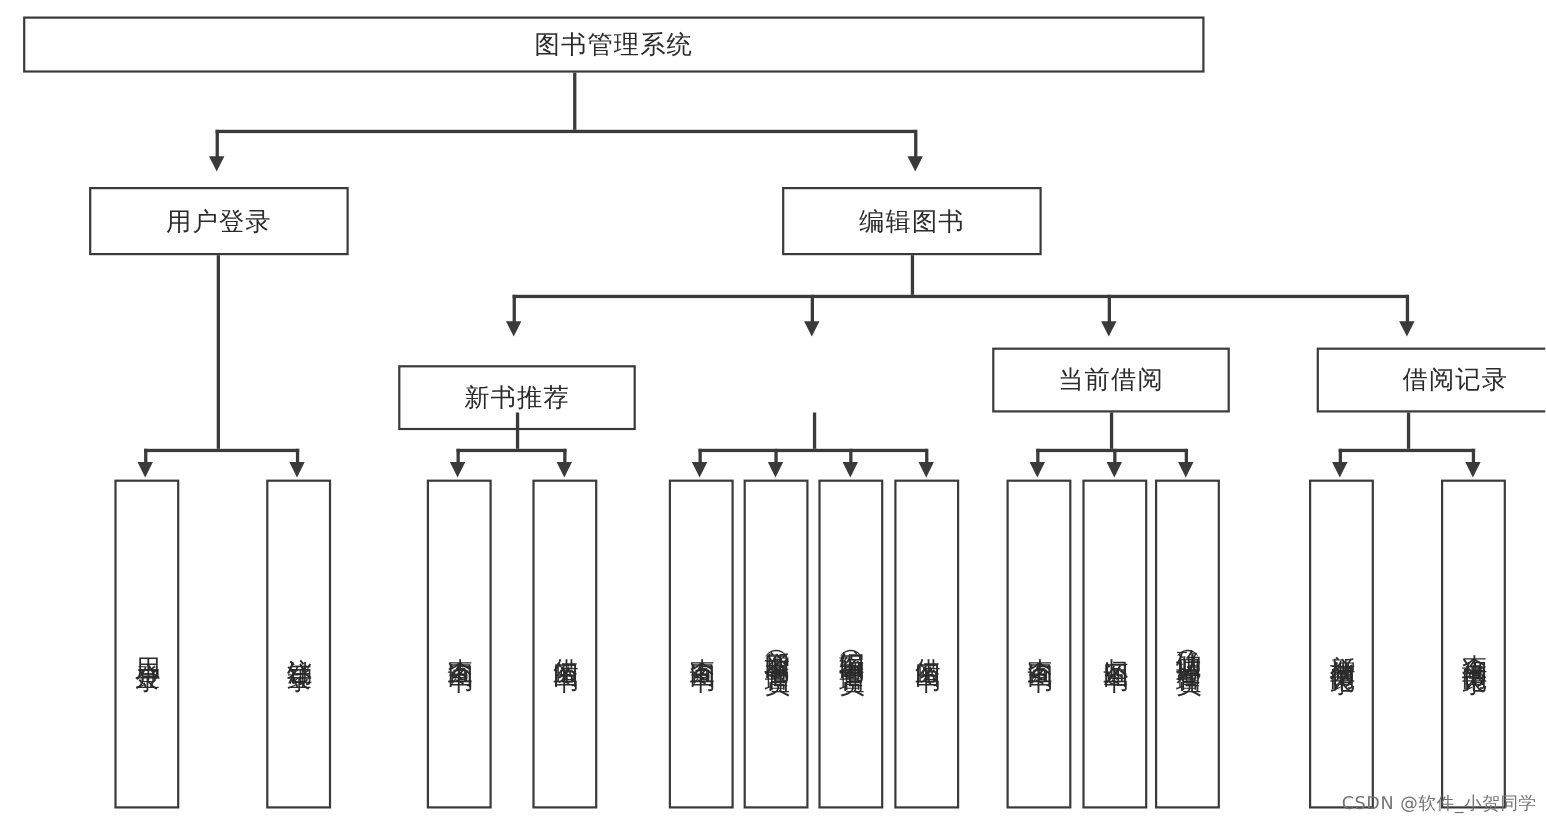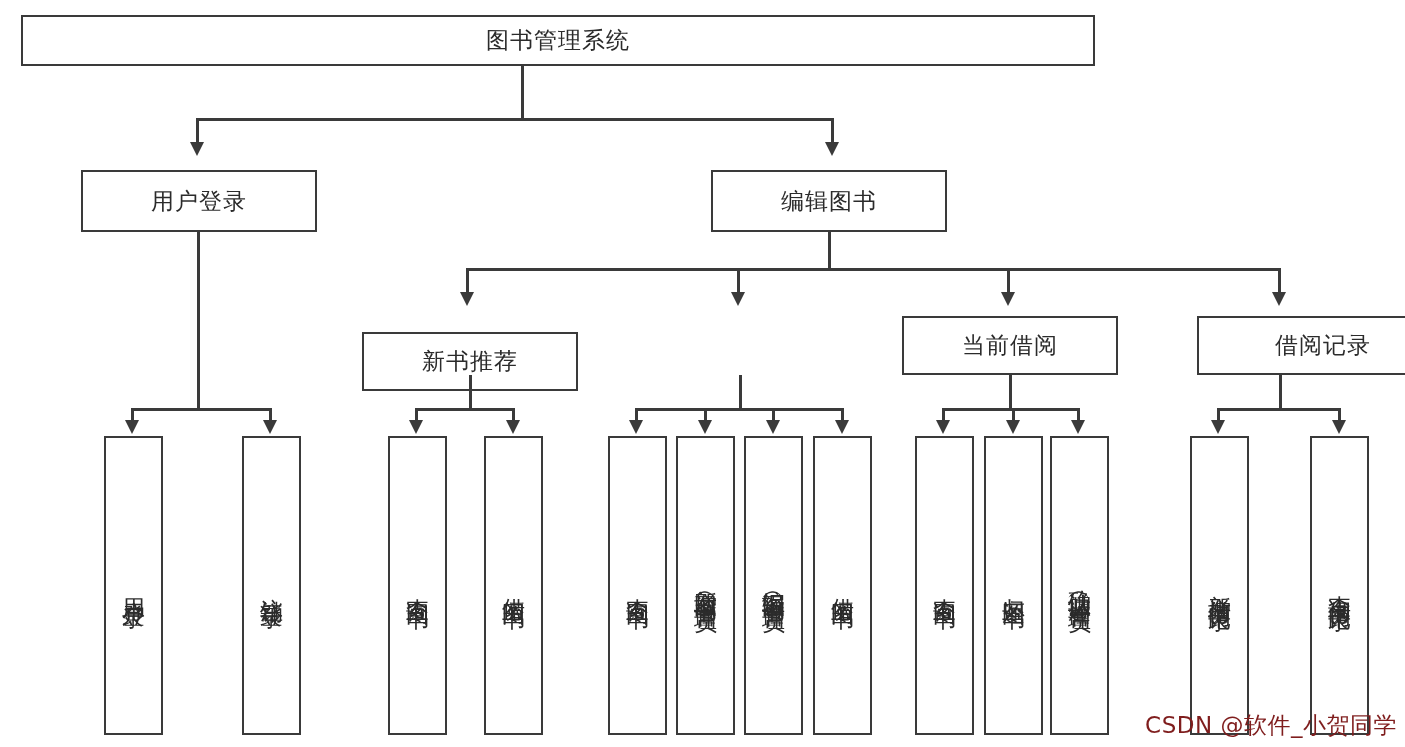--- a/index.html
+++ b/index.html
@@ -54,22 +54,22 @@
     width: 0;
     height: 0;
     border-left: 7px solid transparent;
     border-right: 7px solid transparent;
     border-top: 14px solid #3a3a3a;
   }
   #watermark {
     position: absolute;
     right: 8px;
     bottom: 6px;
-    font-size: 23px;
-    color: #7f1d1d;
+    font-size: 16px;
+    color: #737373;
     letter-spacing: 0.5px;
     white-space: nowrap;
     font-family: "DejaVu Sans", "Liberation Sans", sans-serif;
   }
 </style>
 </head>
 <body>
 
 <div id="canvas">
 

